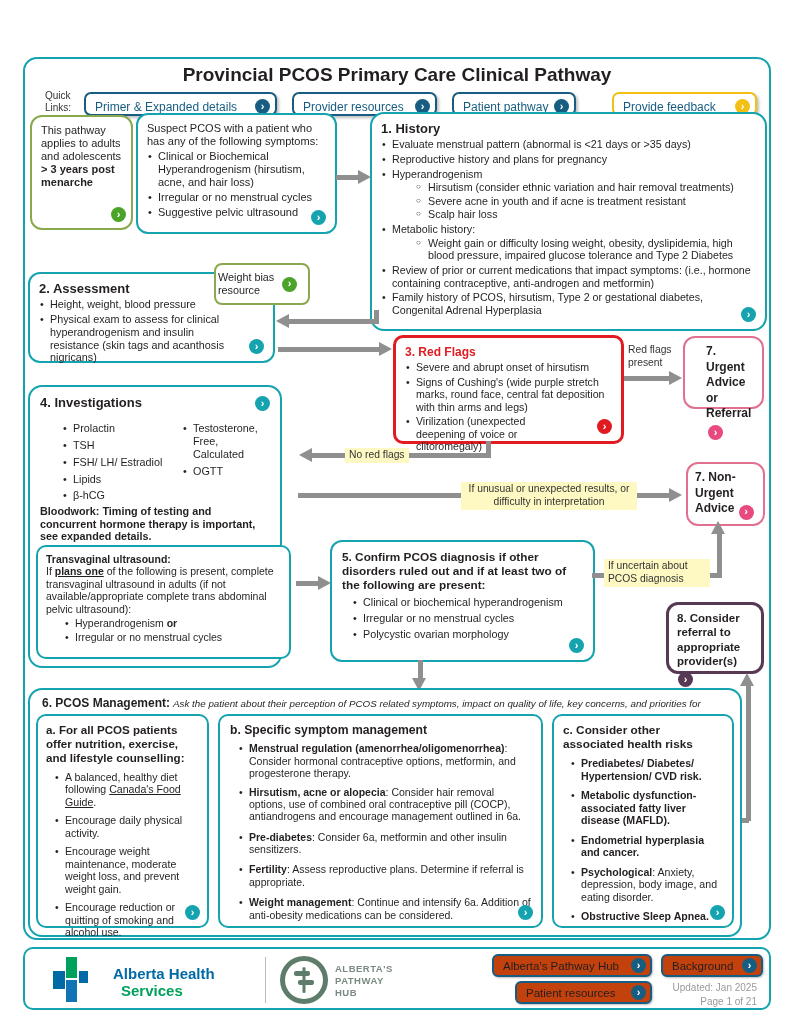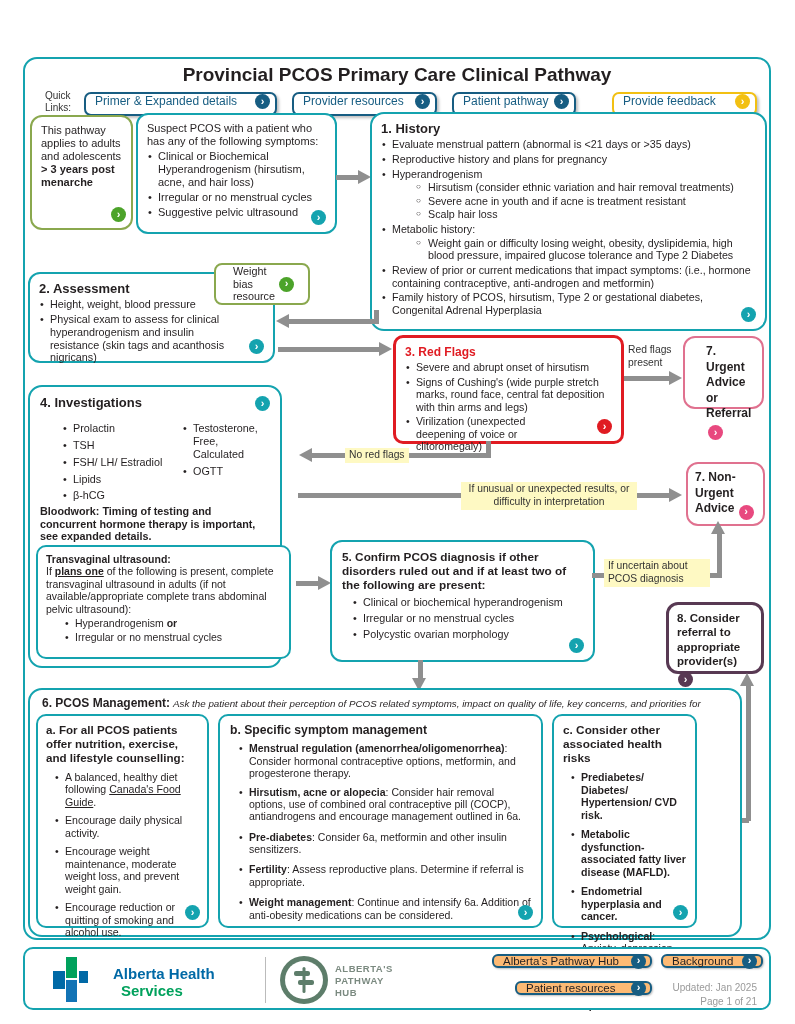--- a/index.html
+++ b/index.html
@@ -10,21 +10,21 @@
   }
   *{box-sizing:border-box}
   html,body{margin:0;padding:0}
   body{width:795px;height:1024px;position:relative;background:#fff;
        font-family:"Liberation Sans",sans-serif;color:var(--ink);overflow:hidden}
   .abs{position:absolute}
   .page-border{left:23px;top:57px;width:748px;height:883px;border:2px solid var(--teal);border-radius:14px}
   .title{left:23px;top:64px;width:748px;text-align:center;font-size:19px;font-weight:bold}
   
   .ql-label{left:45px;top:90px;font-size:10px;line-height:1.2;color:#333}
-  .qbtn{height:24px;display:flex;align-items:flex-start;justify-content:space-between;
+  .qbtn{height:24px;display:flex;align-items:flex-end;justify-content:space-between;
         background:#fff;border:2px solid var(--dark-blue);border-radius:7px;padding:0 5px 0 9px;
         box-shadow:2px 2px 3px rgba(0,0,0,.25);cursor:pointer}
   .qbtn .lbl{font-size:12px;color:var(--dark-blue);white-space:nowrap}
   .qbtn.yellow{border-color:var(--yellow)}
   
   .chev{display:inline-flex;align-items:center;justify-content:center;width:15px;height:15px;
         border-radius:50%;color:#fff;font-weight:bold;font-size:11px;line-height:1;flex:0 0 auto;
         padding-bottom:1px}
   .chev.db{background:var(--dark-blue)} .chev.teal{background:var(--teal)}
   .chev.green{background:var(--green)} .chev.red{background:var(--red)}
@@ -49,22 +49,22 @@
   .sh{position:absolute;background:var(--gray-arrow)}
   .tri{position:absolute;width:0;height:0}
   .tri.r{border-top:7px solid transparent;border-bottom:7px solid transparent;border-left:13px solid var(--gray-arrow)}
   .tri.l{border-top:7px solid transparent;border-bottom:7px solid transparent;border-right:13px solid var(--gray-arrow)}
   .tri.u{border-left:7px solid transparent;border-right:7px solid transparent;border-bottom:13px solid var(--gray-arrow)}
   .tri.d{border-left:7px solid transparent;border-right:7px solid transparent;border-top:13px solid var(--gray-arrow)}
   .flow-label{position:absolute;font-size:10.3px;line-height:1.25;color:#333}
   .flow-label.onload{background:#fef9c3;padding:1px 4px;text-align:center}
   
   .footer{left:23px;top:947px;width:748px;height:63px;border:2px solid var(--teal);border-radius:10px;background:#fff}
-  .fbtn{position:absolute;height:14px;display:flex;align-items:center;justify-content:space-between;
-        background:#fdba74;border:2px solid var(--dark-blue);border-radius:6px;padding:0 4px 0 9px;
+  .fbtn{position:absolute;height:23px;display:flex;align-items:center;justify-content:space-between;
+        background:#c2410c;border:2px solid var(--dark-blue);border-radius:6px;padding:0 4px 0 9px;
         box-shadow:1px 1px 2px rgba(0,0,0,.25);cursor:pointer}
   .fbtn .lbl{font-size:11.5px;color:var(--ink);white-space:nowrap}
   .ahs-word1{position:absolute;left:88px;top:16px;font-size:15px;font-weight:bold;color:var(--ahs-blue)}
   .ahs-word2{position:absolute;left:96px;top:33px;font-size:15px;font-weight:bold;color:var(--ahs-green)}
   .hub-text{position:absolute;left:310px;top:14px;font-size:9.5px;font-weight:bold;letter-spacing:.5px;color:#7b8a80;line-height:1.25}
   .upd{position:absolute;right:12px;top:32px;font-size:10px;color:#9a9a9a;text-align:right;line-height:1.35}
   .divider{position:absolute;left:240px;top:8px;width:1px;height:46px;background:#bbb}
 </style>
 </head>
 <body>
@@ -143,21 +143,21 @@
 
 <div class="box" style="left:28px;top:272px;width:247px;height:91px">
   <div class="btitle" style="font-size:13px">2. Assessment</div>
   <ul class="bl">
     <li>Height, weight, blood pressure</li>
     <li style="width:200px">Physical exam to assess for clinical hyperandrogenism and insulin resistance (skin tags and acanthosis nigricans)</li>
   </ul>
   <span class="chev teal br">›</span>
 </div>
 
-<div class="box olive" style="left:214px;top:263px;width:96px;height:42px;border-radius:8px;padding:5px 17px;display:flex;align-items:center;gap:4px">
+<div class="box olive" style="left:214px;top:263px;width:96px;height:42px;border-radius:8px;padding:5px 2px;display:flex;align-items:center;gap:4px">
   <span style="width:60px">Weight bias resource</span>
   <span class="chev green">›</span>
 </div>
 
 <div class="sh" style="left:278px;top:347px;width:101px;height:5px"></div>
 <div class="tri r" style="left:379px;top:342px"></div>
 
 <div class="box red" style="left:393px;top:335px;width:231px;height:109px;border-radius:10px">
   <div class="btitle" style="color:var(--red);font-size:12px">3. Red Flags</div>
   <ul class="bl" style="font-size:10.6px">
@@ -274,21 +274,21 @@
   <ul class="bl" style="margin-left:8px;font-size:10.5px">
     <li style="margin-top:5px"><b>Menstrual regulation (amenorrhea/oligomenorrhea)</b><span>: Consider hormonal contraceptive options, metformin, and progesterone therapy.</span></li>
     <li style="margin-top:6px"><b>Hirsutism, acne or alopecia</b><span>: Consider hair removal options, use of combined oral contraceptive pill (COCP), antiandrogens and encourage management outlined in 6a.</span></li>
     <li style="margin-top:8px"><b>Pre-diabetes</b><span>: Consider 6a, metformin and other insulin sensitizers.</span></li>
     <li style="margin-top:8px"><b>Fertility</b><span>: Assess reproductive plans. Determine if referral is appropriate.</span></li>
     <li style="margin-top:8px"><b>Weight management</b><span>: Continue and intensify 6a. Addition of anti-obesity medications can be considered.</span></li>
   </ul>
   <span class="chev teal br" style="right:8px;bottom:6px">›</span>
 </div>
 
-<div class="box" style="left:552px;top:714px;width:145px;height:214px;border-radius:10px;padding:7px 9px">
+<div class="box" style="left:552px;top:714px;width:182px;height:214px;border-radius:10px;padding:7px 9px">
   <div style="font-weight:bold;font-size:11.8px;line-height:1.2">c. Consider other associated health risks</div>
   <ul class="bl" style="margin-left:7px;font-size:10.6px">
     <li style="margin-top:6px"><b>Prediabetes/ Diabetes/ Hypertension/ CVD risk.</b><span></span></li>
     <li style="margin-top:7px"><b>Metabolic dysfunction-associated fatty liver disease (MAFLD).</b><span></span></li>
     <li style="margin-top:7px"><b>Endometrial hyperplasia and cancer.</b><span></span></li>
     <li style="margin-top:7px"><b>Psychological</b><span>: Anxiety, depression, body image, and eating disorder.</span></li>
     <li style="margin-top:7px"><b>Obstructive Sleep Apnea.</b><span></span></li>
   </ul>
   <span class="chev teal br" style="right:7px;bottom:6px">›</span>
 </div>

